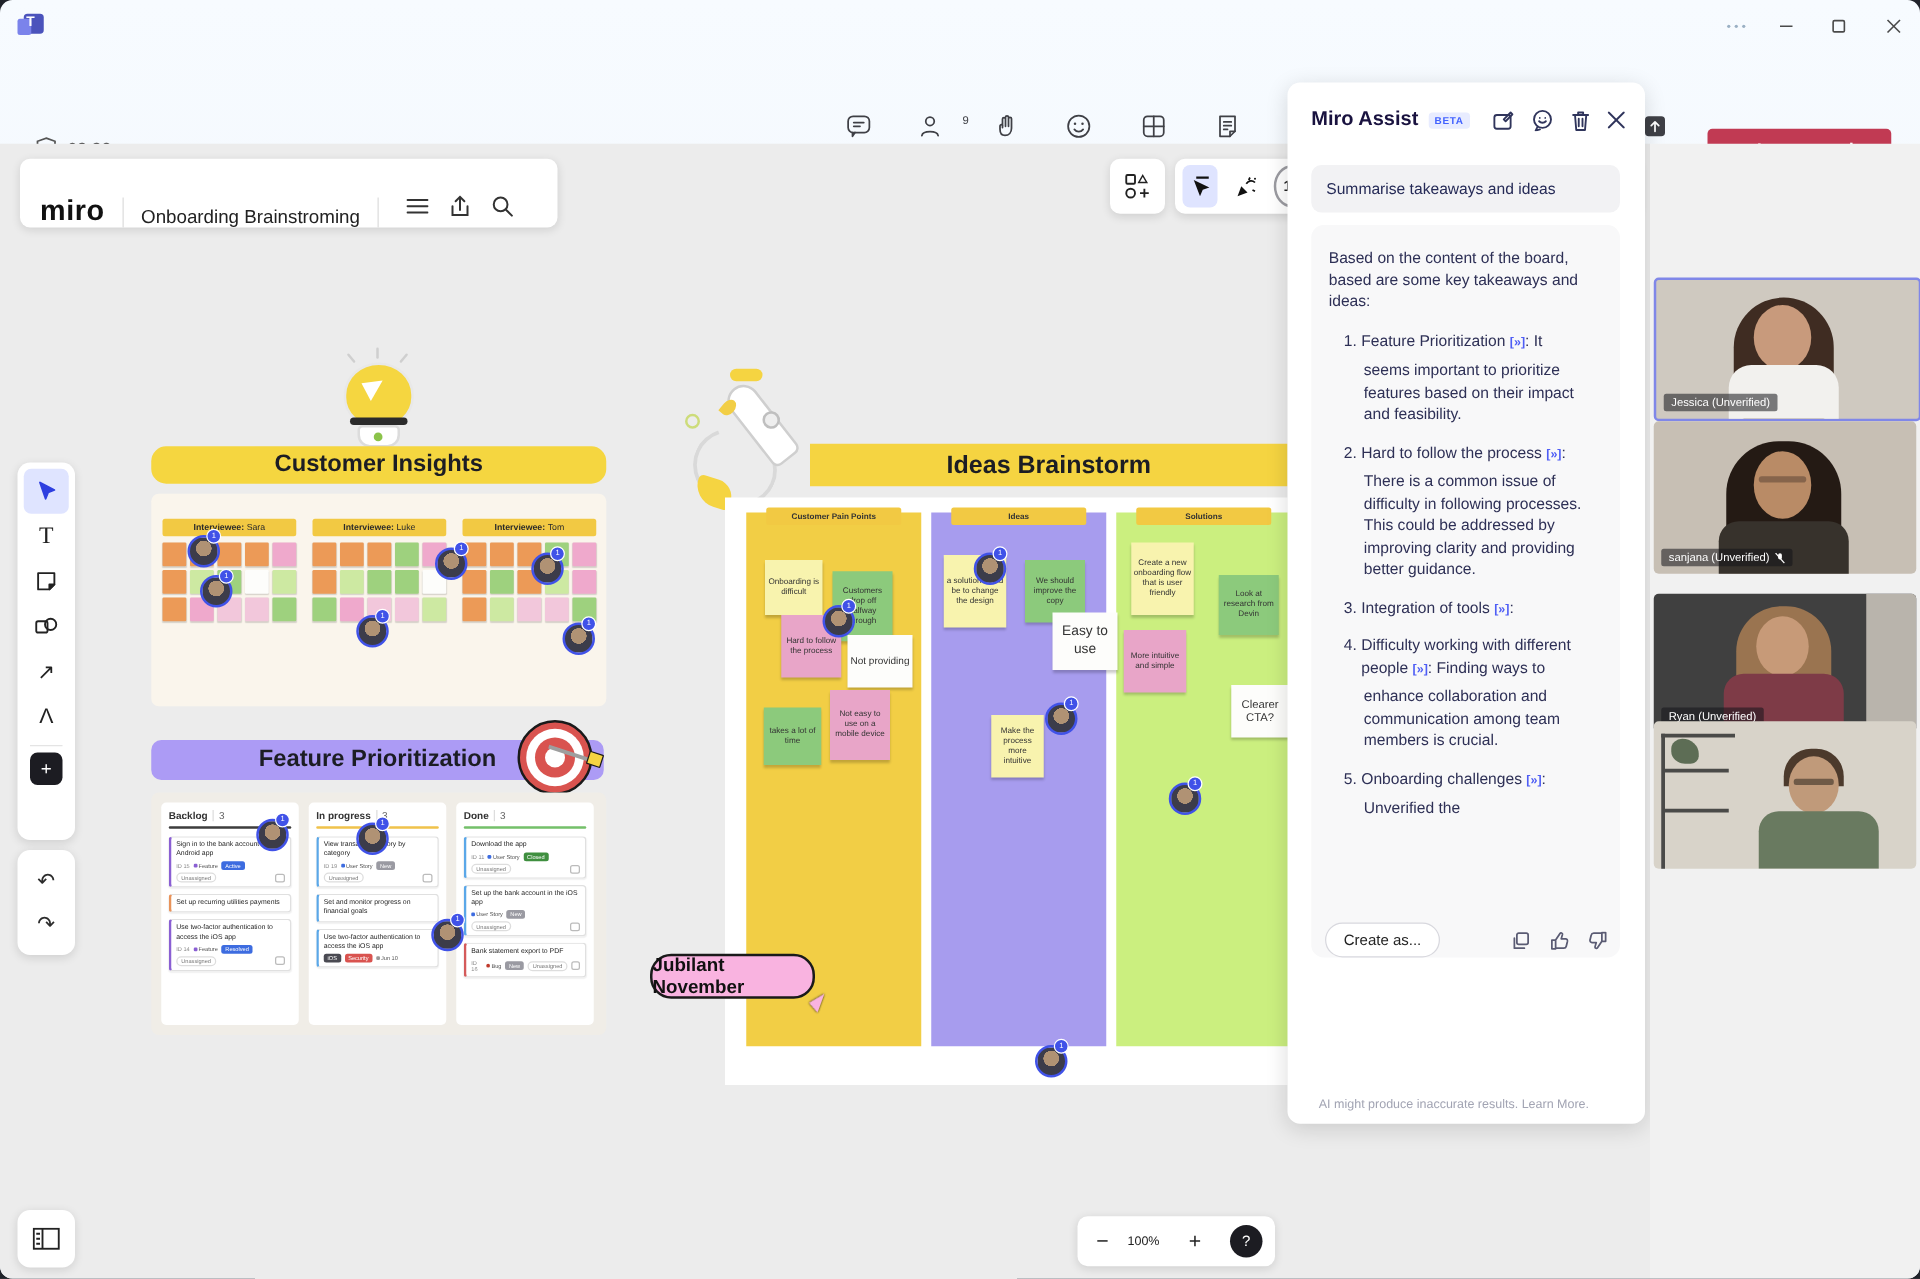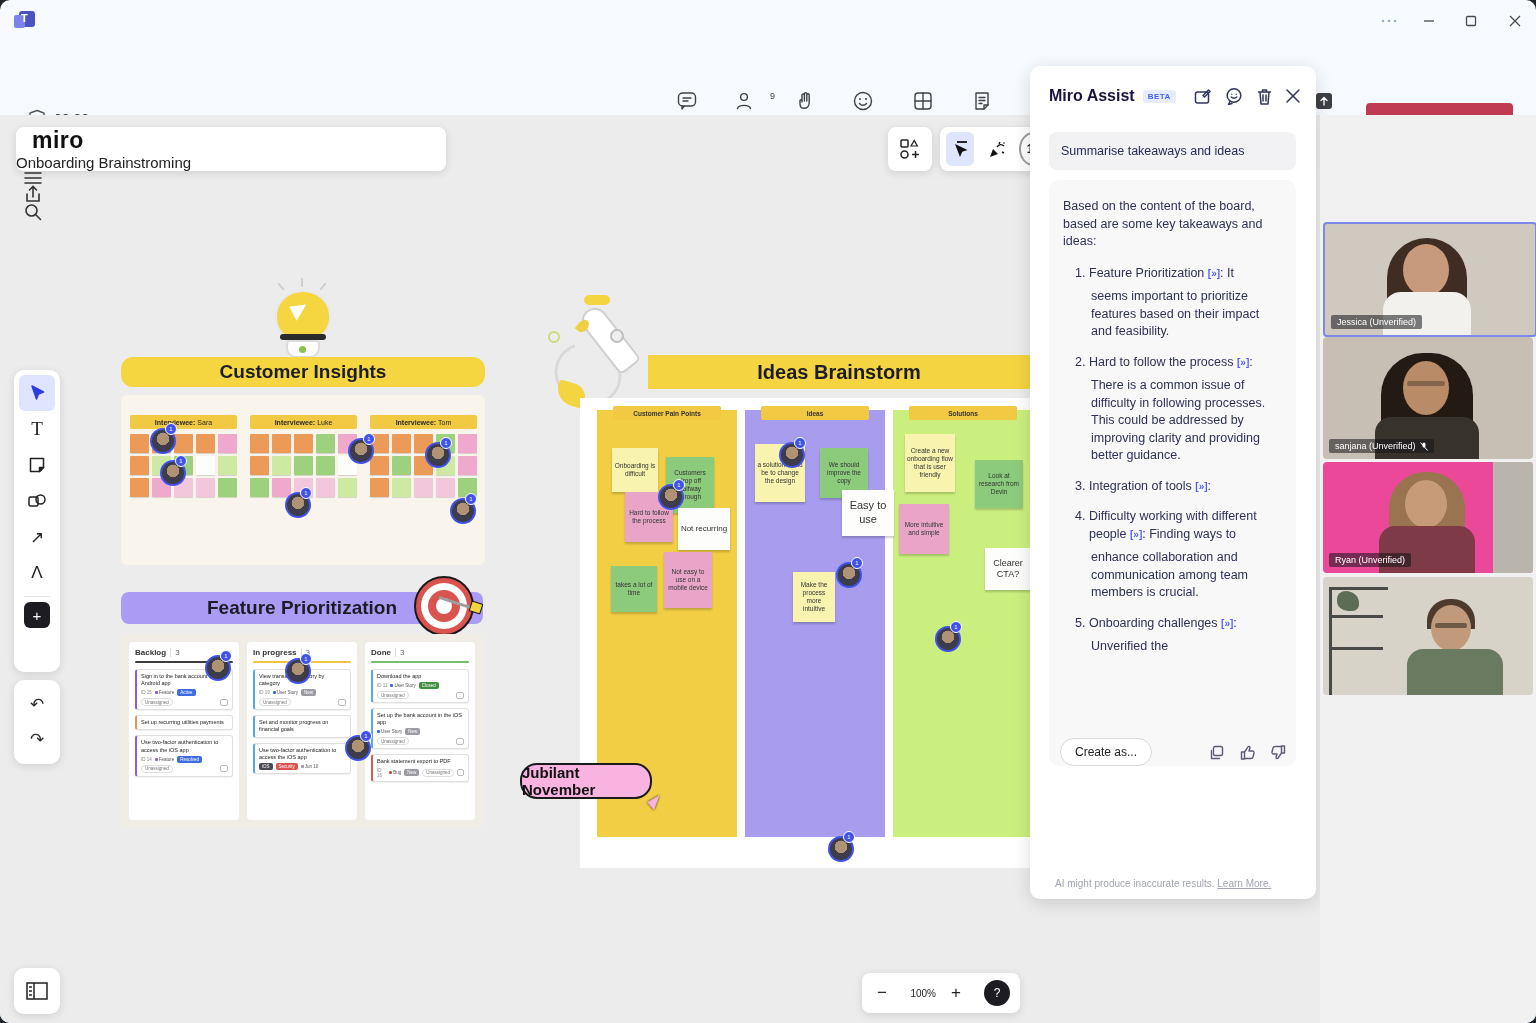--- a/index.html
+++ b/index.html
@@ -28,21 +28,21 @@
   .vdivider{top:58px;width:1px;height:38px;background:#d3dae2;}
   .chev{width:10px;height:10px;}
   .chev polyline{stroke:#3f4046;stroke-width:1.4;fill:none;}
   #leave-btn{left:1366px;top:63px;width:147px;height:33px;background:#c13a53;border-radius:4px;display:flex;
     align-items:center;justify-content:center;gap:8px;color:#fff;font-size:13.5px;font-weight:600;cursor:pointer;}
   
   #canvas{left:0;top:115px;width:1320px;height:908px;background:#ececec;}
   #videostrip{left:1320px;top:115px;width:216px;height:908px;background:#f1f1f1;}
   .card-white{background:#fff;border-radius:8px;box-shadow:0 2px 8px rgba(0,0,0,.12);}
   
-  #miro-head{left:16px;top:12px;width:430px;height:44px;display:flex;align-items:flex-start;flex-direction:column;}
+  #miro-head{left:16px;top:12px;width:430px;height:55px;display:flex;align-items:flex-end;}
   #miro-logo{font-size:23px;font-weight:bold;color:#111;margin-left:16px;letter-spacing:.5px;}
   .hdivider{width:1px;height:24px;background:#ddd;margin:0 14px;}
   #board-title{font-size:15px;color:#222;}
   .mh-icon{width:34px;height:34px;display:flex;align-items:center;justify-content:center;border-radius:6px;cursor:pointer;}
   .mh-icon svg{stroke:#333;stroke-width:1.6;fill:none;stroke-linecap:round;}
   #frames-box{left:888px;top:12px;width:44px;height:44px;display:flex;align-items:center;justify-content:center;}
   #tools-box{left:940px;top:12px;width:372px;height:44px;display:flex;align-items:center;padding:0 6px;box-sizing:border-box;gap:8px;}
   .tool-cell{width:34px;height:34px;border-radius:6px;display:flex;align-items:center;justify-content:center;cursor:pointer;}
   .tool-cell.active{background:#dfe4ff;}
   #timer-badge{width:30px;height:30px;border-radius:50%;border:2px solid #9b9ba1;color:#222;font-size:12px;font-weight:bold;
@@ -104,21 +104,21 @@
   #jub-cursor{left:648px;top:678px;width:0;height:0;border-left:9px solid #f9b3e0;border-top:5px solid transparent;border-bottom:11px solid transparent;filter:drop-shadow(0 0 1px #111);transform:rotate(200deg);}
   
   .ccur{position:absolute;width:24px;height:24px;}
   .ccur .av{position:absolute;left:0;top:0;width:22px;height:22px;border-radius:50%;border:2.5px solid #4052e8;
     background:radial-gradient(circle at 50% 40%,#b09274 0 36%,#3c3c4a 37%);}
   .ccur .ct{position:absolute;right:-3px;top:-5px;width:10px;height:10px;background:#4052e8;border:1.5px solid #fff;
     border-radius:50%;color:#fff;font-size:6px;display:flex;align-items:center;justify-content:center;}
   
   #zoombar{left:862px;top:858px;width:158px;height:40px;display:flex;align-items:center;padding:0 10px;box-sizing:border-box;gap:10px;}
   .zglyph{font-size:17px;color:#222;cursor:pointer;width:20px;text-align:center;}
-  #zoom-level{font-size:10px;color:#222;width:34px;text-align:right;}
+  #zoom-level{font-size:10px;color:#222;width:34px;text-align:left;}
   #help-btn{width:26px;height:26px;background:#1c1c22;border-radius:50%;color:#fff;font-size:12px;display:flex;align-items:center;justify-content:center;margin-left:auto;cursor:pointer;}
   
   #bulb{left:268px;top:163px;width:70px;height:80px;}
   #bulb .ray{position:absolute;width:2px;height:9px;background:#cfcfcf;border-radius:2px;}
   #bulb .globe{position:absolute;left:7px;top:12px;width:56px;height:52px;background:#f5d640;border-radius:50% 50% 46% 46%;border:2px solid #e8e8e8;box-sizing:border-box;}
   #bulb .band{position:absolute;left:12px;top:56px;width:46px;height:6px;background:#2b2b2b;border-radius:3px;}
   #bulb .base{position:absolute;left:18px;top:62px;width:34px;height:18px;background:#fff;border:2px solid #dcdcdc;border-radius:4px 4px 10px 10px;box-sizing:border-box;}
   #bulb .plane{position:absolute;left:24px;top:24px;width:0;height:0;border-left:16px solid #fff;border-top:6px solid transparent;border-bottom:10px solid transparent;transform:rotate(-28deg);}
   #bulb .seed{position:absolute;left:31px;top:68px;width:7px;height:7px;background:#8bc34a;border-radius:50%;}
   #rocket{left:548px;top:180px;width:120px;height:130px;}
@@ -155,21 +155,21 @@
   #createas-btn{background:#fff;border:1px solid #d8d8de;border-radius:15px;padding:6px 14px;font-size:12px;color:#222;cursor:pointer;}
   .fb-ic{margin-left:16px;cursor:pointer;display:flex;}
   .fb-ic svg{stroke:#5a5b73;stroke-width:1.4;fill:none;stroke-linecap:round;stroke-linejoin:round;}
   #ask-box{position:absolute;left:20px;top:717px;width:246px;height:84px;border:1px solid #e0e0e6;border-radius:8px;box-sizing:border-box;}
   #chat-reply{position:absolute;left:12px;top:10px;border:1px solid #4262ff;border-radius:6px;color:#4262ff;font-size:12px;
     display:flex;align-items:center;gap:5px;padding:4px 9px;cursor:pointer;}
   #chat-reply svg{stroke:#4262ff;stroke-width:1.5;fill:none;}
   #ask-input{position:absolute;left:14px;top:52px;font-size:13px;color:#9b9ca8;}
   #send-btn{position:absolute;right:14px;top:48px;cursor:pointer;}
   #assist-foot{position:absolute;left:25px;top:812px;font-size:10px;color:#a2a4b3;}
-  #assist-foot .lm{text-decoration:underline;cursor:pointer;}
+  #assist-foot .lm{cursor:pointer;}
   
   .vtile{position:absolute;left:3px;width:210px;border-radius:4px;overflow:hidden;cursor:pointer;}
   .vname{position:absolute;left:6px;bottom:6px;background:rgba(20,20,25,.55);color:#fff;font-size:9px;padding:2px 6px;border-radius:2px;display:flex;align-items:center;gap:4px;}
   .head{position:absolute;border-radius:50%;}
   .hair{position:absolute;}
   .torso{position:absolute;}
 </style>
 </head>
 <body>
 
@@ -703,21 +703,21 @@
     <div class="abs sticky st-yellow" style="left:612px;top:333px;width:46px;height:44px">
         <span>Onboarding is difficult</span>
       </div>
     <div class="abs sticky st-green" style="left:666px;top:342px;width:48px;height:56px">
         <span>Customers drop off halfway through</span>
       </div>
     <div class="abs sticky st-pink" style="left:625px;top:377px;width:48px;height:50px">
         <span>Hard to follow the process</span>
       </div>
     <div class="abs sticky st-white" style="left:678px;top:393px;width:52px;height:42px;font-size:8px">
-        <span>Not recurring</span>
+        <span>Not providing</span>
       </div>
     <div class="abs sticky st-pink" style="left:664px;top:437px;width:48px;height:56px">
         <span>Not easy to use on a mobile device</span>
       </div>
     <div class="abs sticky st-green" style="left:611px;top:451px;width:46px;height:46px">
         <span>takes a lot of time</span>
       </div>
     <div class="abs sticky st-yellow" style="left:755px;top:329px;width:50px;height:58px">
         <span>a solution could be to change the design</span>
       </div>
@@ -920,21 +920,21 @@
       <div class="torso" style="left:52px;top:80px;width:104px;height:44px;background:#37322c;border-radius:16px 16px 0 0"></div>
       <div class="vname">
           <span>sanjana (Unverified)</span>
         <svg width="8" height="9">
             <rect x="2.5" y="0.5" width="3" height="5" rx="1.5" fill="#fff"></rect>
             <line x1="0.5" y1="0.5" x2="7.5" y2="8.5" stroke="#fff" stroke-width="1"></line>
           </svg>
       </div>
     </div>
 
-    <div class="vtile" style="top:347px;height:111px;background:#ec4899">
+    <div class="vtile" style="top:360px;height:111px;background:#404040">
       <div style="position:absolute;right:0;top:0;width:40px;height:111px;background:#b9b4ac"></div>
       <div class="hair" style="left:66px;top:10px;width:76px;height:86px;background:#9a7450;border-radius:36px 36px 22px 22px"></div>
       <div class="head" style="left:82px;top:18px;width:42px;height:48px;background:#c79a78"></div>
       <div class="torso" style="left:56px;top:64px;width:96px;height:47px;background:#7e3b47;border-radius:16px 16px 0 0"></div>
       <div class="vname">Ryan (Unverified)</div>
     </div>
 
     <div class="vtile" style="top:462px;height:118px;background:#d8d3c9">
       <div style="position:absolute;left:6px;top:10px;width:56px;height:108px;border-left:3px solid #4a4a48;border-top:3px solid #4a4a48"></div>
       <div style="position:absolute;left:8px;top:38px;width:52px;height:3px;background:#4a4a48"></div>

